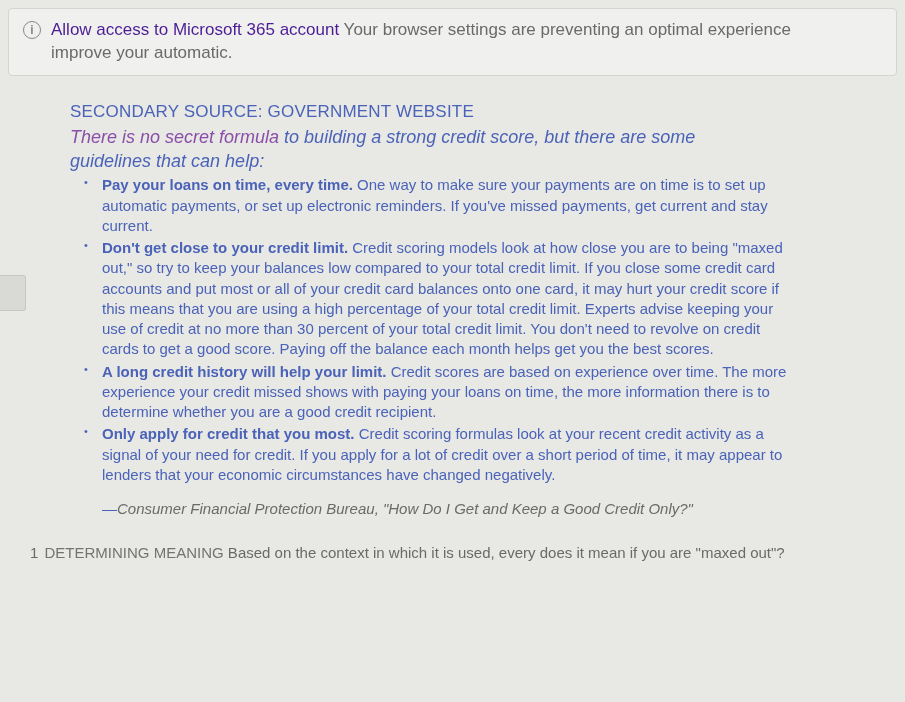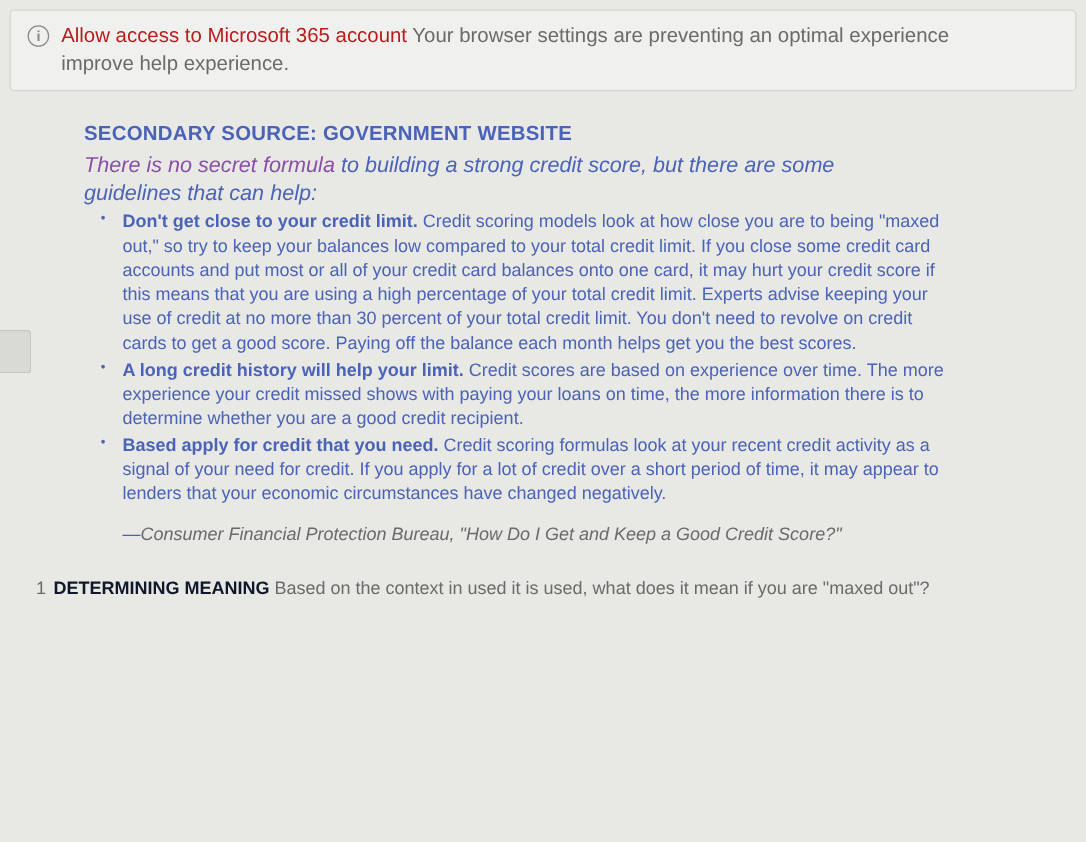--- a/index.html
+++ b/index.html
@@ -37,29 +37,29 @@
       align-items: center;
       justify-content: center;
       margin-top: 2px;
     }
     .info-text {
       color: #6a6a6a;
       font-size: 17px;
       line-height: 1.35;
     }
     .info-text .lead {
-      color: #b91c1c;
+      color: #4c1d95;
       font-weight: 500;
     }
     .page {
       padding: 26px 8px 10px 70px;
     }
     .section-heading {
       color: #4a63b8;
-      font-weight: bold;
+      font-weight: normal;
       font-size: 17px;
       letter-spacing: 0.2px;
       margin-bottom: 3px;
     }
     .intro-line {
       font-style: italic;
       font-size: 18px;
       line-height: 1.35;
       margin-bottom: 2px;
       max-width: 660px;
@@ -106,22 +106,22 @@
       color: #6a6a6a;
       max-width: 780px;
       padding-left: 0;
       margin-left: -40px;
     }
     .question-block .qnum {
       color: #6a6a6a;
       margin-right: 2px;
     }
     .question-block .qtitle {
-      font-weight: bold;
-      color: #0f172a;
+      font-weight: normal;
+      color: #737373;
     }
     .left-tab {
       position: absolute;
       left: 0;
       top: 275px;
       width: 26px;
       height: 36px;
       background: #d9d9d6;
       border: 1px solid #c6c6c2;
       border-left: none;
@@ -130,48 +130,51 @@
   </style>
 </head>
 <body>
 
 <div class="info-bar">
   <div class="info-icon-wrap">
     <span>i</span>
   </div>
   <div class="info-text">
     <span class="lead">Allow access to Microsoft 365 account</span><span> Your browser settings are preventing an optimal experience</span><br>
-    <span>improve help experience.</span>
+    <span>improve your automatic.</span>
   </div>
 </div>
 
 <div class="left-tab"></div>
 
 <div class="page">
 
   <div class="section-heading">SECONDARY SOURCE: GOVERNMENT WEBSITE</div>
 
   <div class="intro-line">
     <span class="pt1">There is no secret formula</span><span class="pt2"> to building a strong credit score, but there are some guidelines that can help:</span>
   </div>
 
   <ul class="guidelines">
     <li>
+      <span class="bold-lead">Pay your loans on time, every time.</span><span> One way to make sure your payments are on time is to set up automatic payments, or set up electronic reminders. If you've missed payments, get current and stay current.</span>
+    </li>
+    <li>
       <span class="bold-lead">Don't get close to your credit limit.</span><span> Credit scoring models look at how close you are to being "maxed out," so try to keep your balances low compared to your total credit limit. If you close some credit card accounts and put most or all of your credit card balances onto one card, it may hurt your credit score if this means that you are using a high percentage of your total credit limit. Experts advise keeping your use of credit at no more than 30 percent of your total credit limit. You don't need to revolve on credit cards to get a good score. Paying off the balance each month helps get you the best scores.</span>
     </li>
     <li>
       <span class="bold-lead">A long credit history will help your limit.</span><span> Credit scores are based on experience over time. The more experience your credit missed shows with paying your loans on time, the more information there is to determine whether you are a good credit recipient.</span>
     </li>
     <li>
-      <span class="bold-lead">Based apply for credit that you need.</span><span> Credit scoring formulas look at your recent credit activity as a signal of your need for credit. If you apply for a lot of credit over a short period of time, it may appear to lenders that your economic circumstances have changed negatively.</span>
+      <span class="bold-lead">Only apply for credit that you most.</span><span> Credit scoring formulas look at your recent credit activity as a signal of your need for credit. If you apply for a lot of credit over a short period of time, it may appear to lenders that your economic circumstances have changed negatively.</span>
     </li>
   </ul>
 
   <div class="citation">
-    <span class="dash">—</span><span class="src">Consumer Financial Protection Bureau, "How Do I Get and Keep a Good Credit Score?"</span>
+    <span class="dash">—</span><span class="src">Consumer Financial Protection Bureau, "How Do I Get and Keep a Good Credit Only?"</span>
   </div>
 
   <div class="question-block">
     <span class="qnum">1</span>
-    <span class="qtitle">DETERMINING MEANING</span><span>   Based on the context in used it is used, what does it mean if you are "maxed out"?</span>
+    <span class="qtitle">DETERMINING MEANING</span><span>   Based on the context in which it is used, every does it mean if you are "maxed out"?</span>
   </div>
 
 </div>
 
 </body></html>

